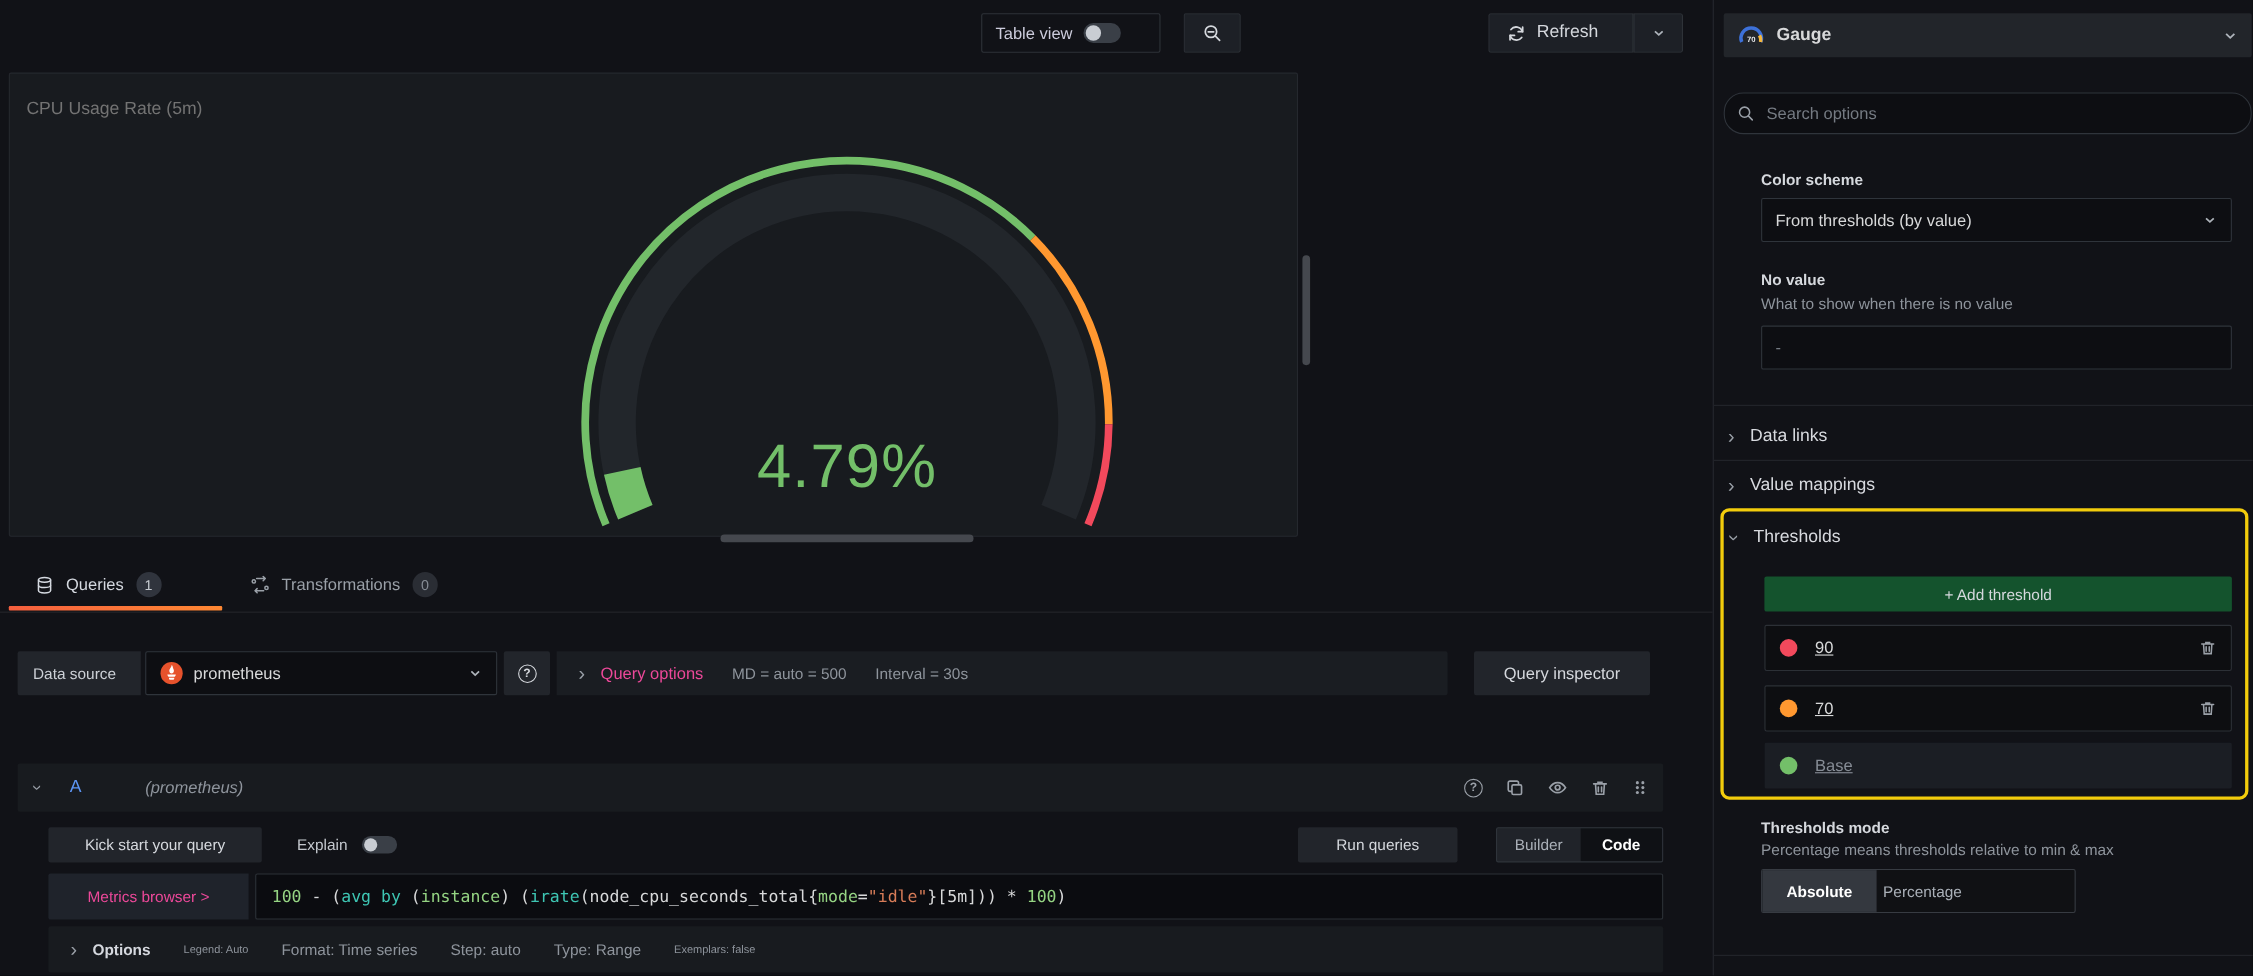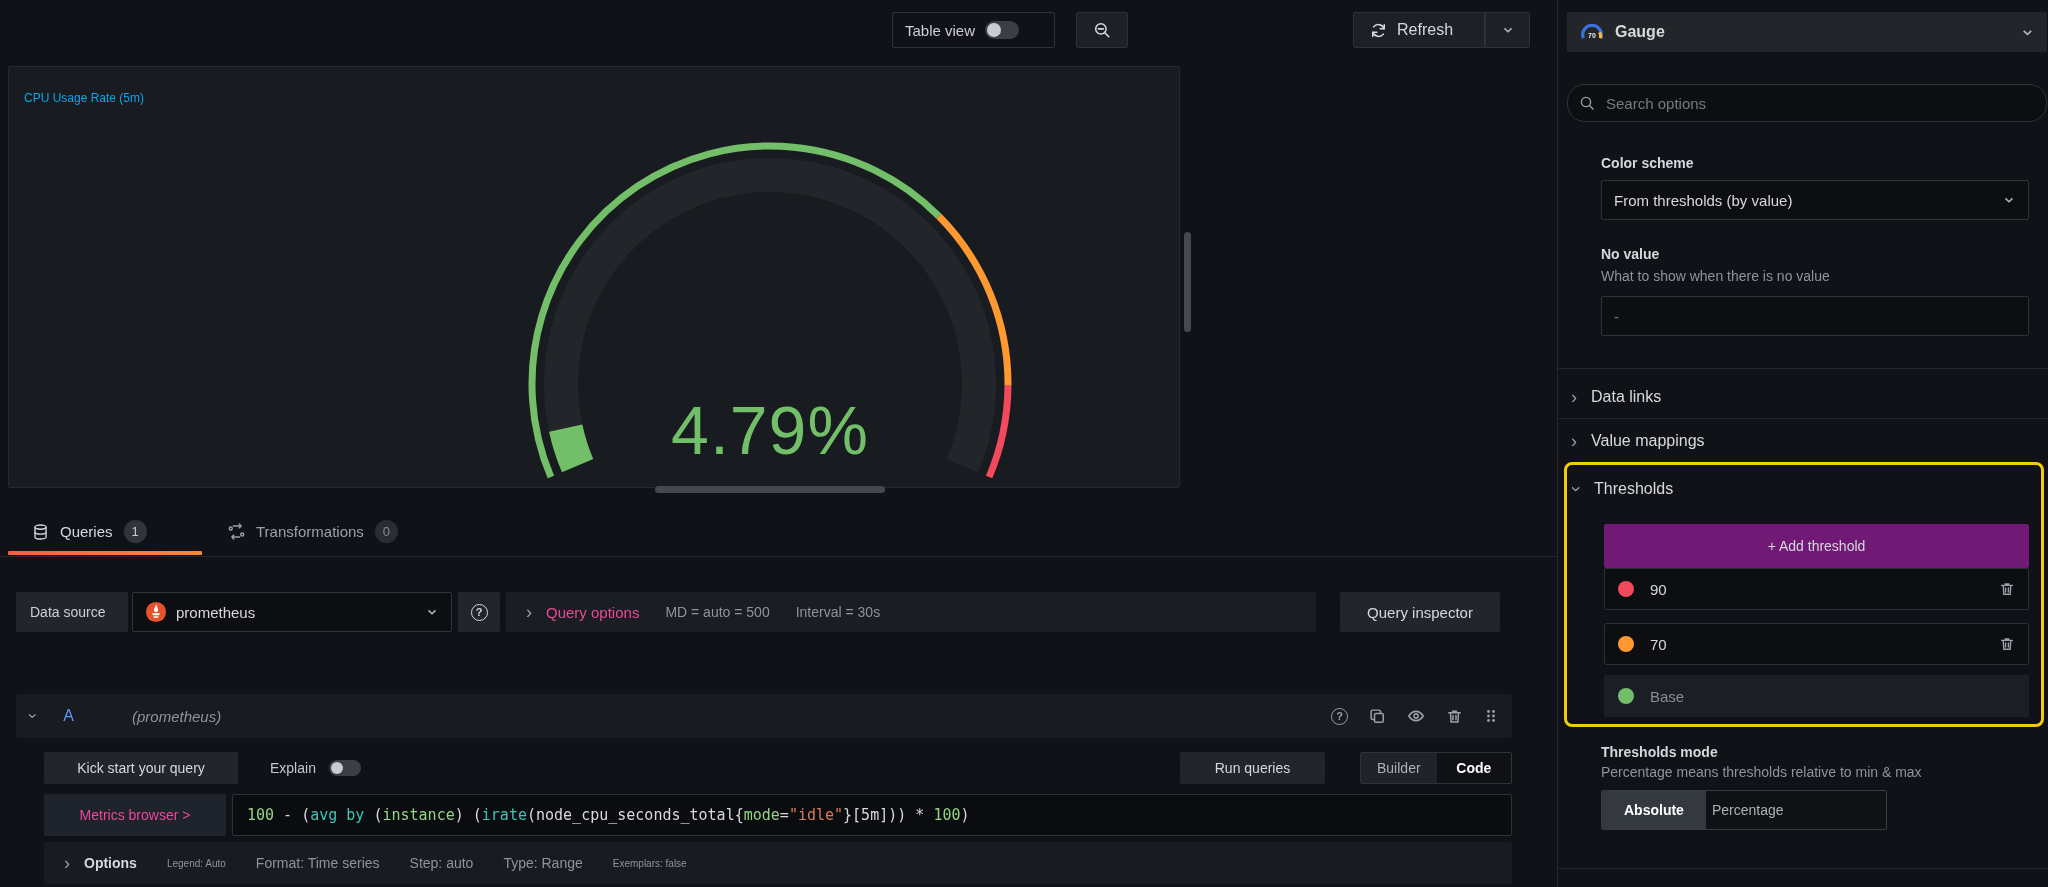--- a/index.html
+++ b/index.html
@@ -15,22 +15,22 @@
   .tv-box { border:1px solid #2e3238; border-radius:2px; gap:10px; padding:0 12px; height:36px; color:#ccccdc; }
   .hbtn { background:#1d2026; border:1px solid #2e3238; height:36px; color:#d5d8dd; font-weight:500; }
   .hgroup { display:flex; height:36px; border-radius:2px; overflow:hidden; }
   .hgroup .hbtn + .hbtn { border-left:none; }
   .toggle { width:34px; height:18px; border-radius:9px; background:#3a3f47; position:relative; cursor:pointer; }
   .toggle .knob { position:absolute; left:2px; top:2px; width:14px; height:14px; border-radius:50%; background:#c9cdd3; }
   .toggle.sm { width:32px; height:16px; }
   .toggle.sm .knob { width:12px; height:12px; }
   
   .panel { background:#181b1f; border:1px solid #25282e; border-radius:2px; }
-  .panel-title { font-size:12px; font-weight:500; color:#0ea5e9; }
-  .gauge-value { text-align:center; font-size:68px; letter-spacing:1px; }
+  .panel-title { font-size:16px; font-weight:500; color:#737373; }
+  .gauge-value { text-align:center; font-size:56px; letter-spacing:1px; }
   .drag-h { background:#45484e; border-radius:4px; }
   .drag-v { background:#45484e; border-radius:4px; }
   
   .tab-label { font-size:15px; font-weight:500; }
   .badge { min-width:23px; height:23px; border-radius:12px; background:#30343d; color:#c7cbd1;
            display:inline-flex; align-items:center; justify-content:center; font-size:13px; padding:0 7px; }
   .badge.dim { color:#868c95; background:#2a2d34; }
   .tab-underline { height:4px; border-radius:1px; background:linear-gradient(90deg,#f55f3e,#ff8833); }
   
   .chip { background:#22252b; border-radius:2px 0 0 2px; color:#ccd0d6; font-size:14px; display:flex; align-items:center; padding:0 14px; }
@@ -55,21 +55,21 @@
   .input { background:#0d0e12; border:1px solid #2f343b; border-radius:2px; color:#d8d9da; font-size:15px; padding:0 12px; font-family:"Liberation Sans",sans-serif; }
   .input::placeholder { color:#757b83; }
   .search-wrap { position:relative; }
   .search-wrap svg { position:absolute; left:12px; top:50%; transform:translateY(-50%); }
   .opt-label { font-size:14px; font-weight:700; color:#d5d8dd; }
   .opt-desc { font-size:14px; color:#8e949c; }
   .sect-head { font-size:16px; font-weight:500; color:#d8dadf; display:flex; align-items:center; gap:14px; cursor:pointer; }
   .chev { color:#9aa0a8; font-size:18px; line-height:1; display:inline-block; }
   .chev.down { transform:rotate(90deg); }
   .divider { background:#24262c; height:1px; }
-  .th-row { display:flex; align-items:center; gap:16px; background:#0d0e11; border:1px solid #2c3036; border-radius:2px; padding:0 13px; }
+  .th-row { display:flex; align-items:center; gap:16px; background:#0d0e11; border:1px solid #2c3036; border-radius:2px; padding:0 13px;text-decoration:underline; }
   .th-row.base { background:#1b1e24; border-color:transparent; color:#878d96; }
   .th-dot { width:16px; height:16px; border-radius:50%; flex:none; }
   .yellow-box { border:3px solid #f2cc0c; border-radius:8px; }
   .radio2 { display:flex; border:1px solid #373b42; border-radius:2px; background:#101114; overflow:hidden; height:40px; }
   .radio2 .radio-opt.sel { background:#34383f; color:#fff; }
   svg.icon { display:block; }
 </style>
 </head>
 <body>
 
@@ -286,21 +286,21 @@
     <div class="abs sect-head" style="left:13px; top:432px;">
       <span class="chev">›</span>
       <span>Value mappings</span>
     </div>
 
     <div class="abs yellow-box" style="left:6px; top:462px; width:480px; height:265px;">
       <div class="abs sect-head" style="left:7px; top:15px;">
         <span class="chev down">›</span>
         <span>Thresholds</span>
       </div>
-      <button class="abs sbtn" style="left:37px; top:59px; width:425px; height:44px; border:none; background:#701a75; cursor:pointer;">
+      <button class="abs sbtn" style="left:37px; top:59px; width:425px; height:32px; border:none; background:#14532d; cursor:pointer;">
         <span>+ Add threshold</span>
       </button>
 
       <div class="abs th-row" style="left:37px; top:103px; width:425px; height:42px;">
         <span class="th-dot" style="background: rgb(242, 73, 92);"></span>
         <span style="flex:1;">90</span>
         <span class="ico">
           <svg class="icon" width="16" height="16" viewBox="0 0 16 16" fill="none" stroke="currentColor" stroke-width="1.4" stroke-linecap="round">
               <path d="M2.6 4.4h10.8M6.3 4.4V3h3.4v1.4M4.2 4.4l.6 8.8h6.4l.6-8.8M6.6 7v4M9.4 7v4"></path>
             </svg>

